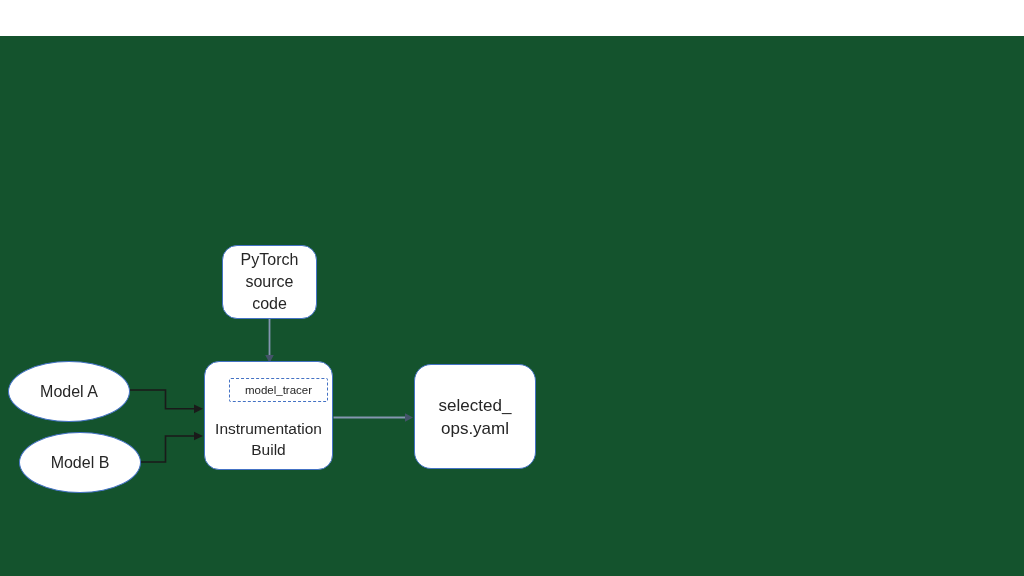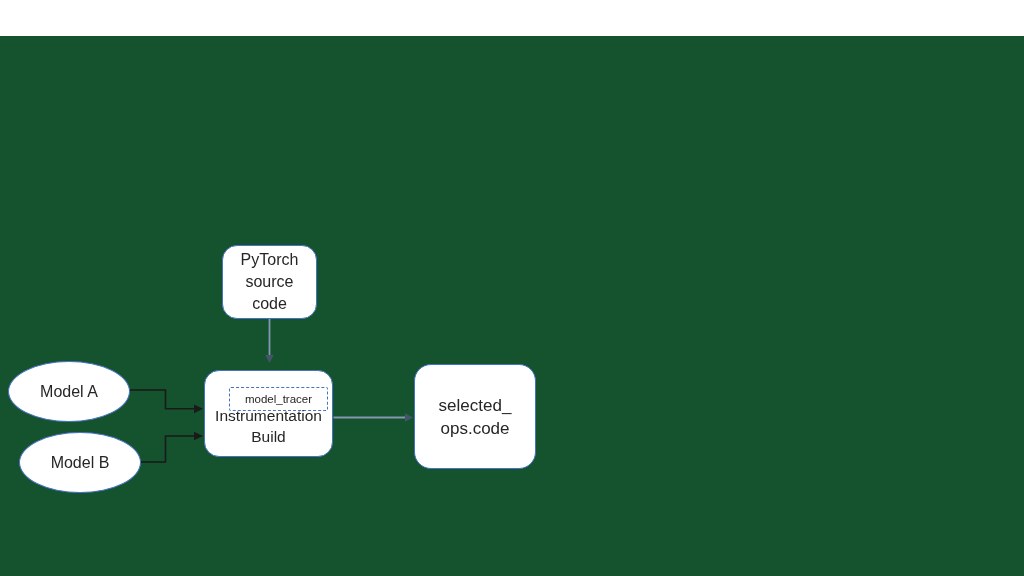--- a/index.html
+++ b/index.html
@@ -42,21 +42,21 @@
     border-radius: 15px;
   }
   .ellipse {
     border-radius: 50%;
   }
   .node-pytorch {
     left: 222px; top: 209px; width: 95px; height: 74px;
     font-size: 16px; line-height: 22px;
   }
   .node-instrumentation {
-    left: 204px; top: 334px; width: 129px; height: 87px;
+    left: 204px; top: 325px; width: 129px; height: 109px;
     font-size: 15.5px; line-height: 21px;
     display: block;
   }
   .node-tracer {
     position: absolute;
     left: 24px; top: 16px; width: 99px; height: 24px;
     border: 1.5px dashed #4472c4;
     border-radius: 2px;
     box-sizing: border-box;
     display: flex;
@@ -138,16 +138,16 @@
   <div class="node rounded node-instrumentation">
     <div class="node-tracer">
       <div class="label">model_tracer</div>
     </div>
     <div class="label instr-label">Instrumentation
 Build</div>
   </div>
 
   <div class="node node-selected">
     <div class="label">selected_
-ops.code</div>
+ops.yaml</div>
   </div>
 
 </div>
 
 </body></html>

